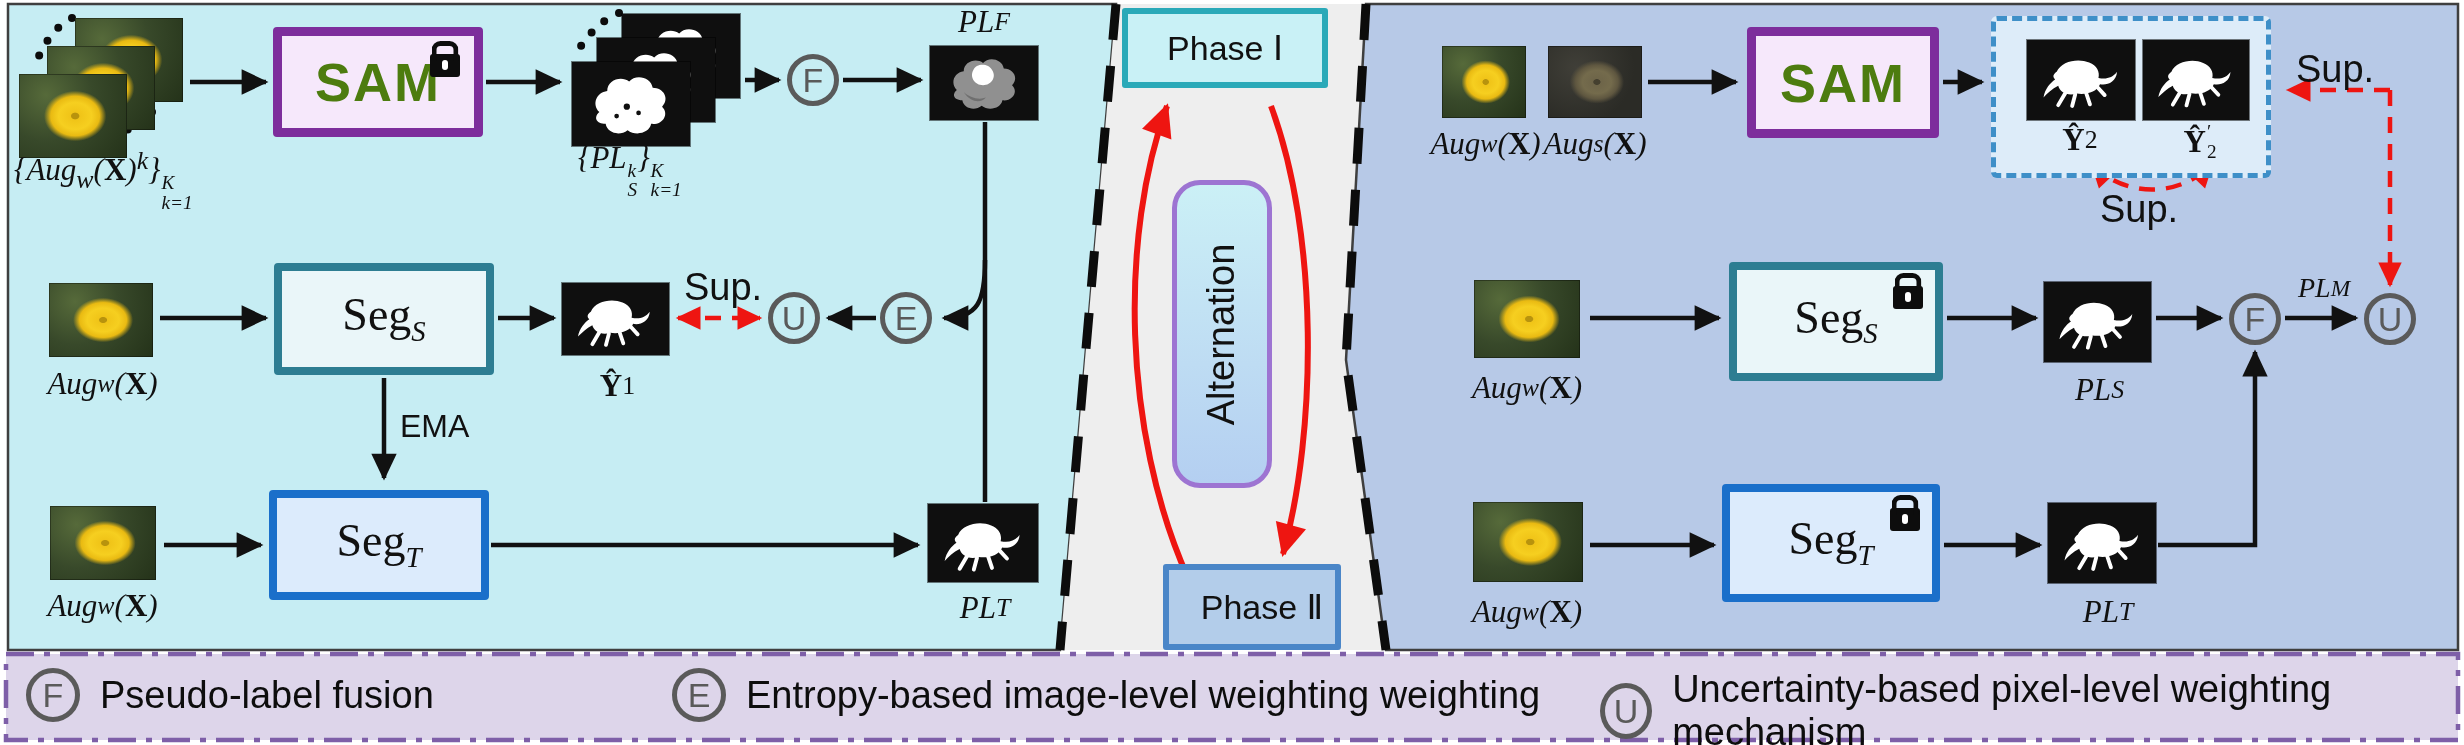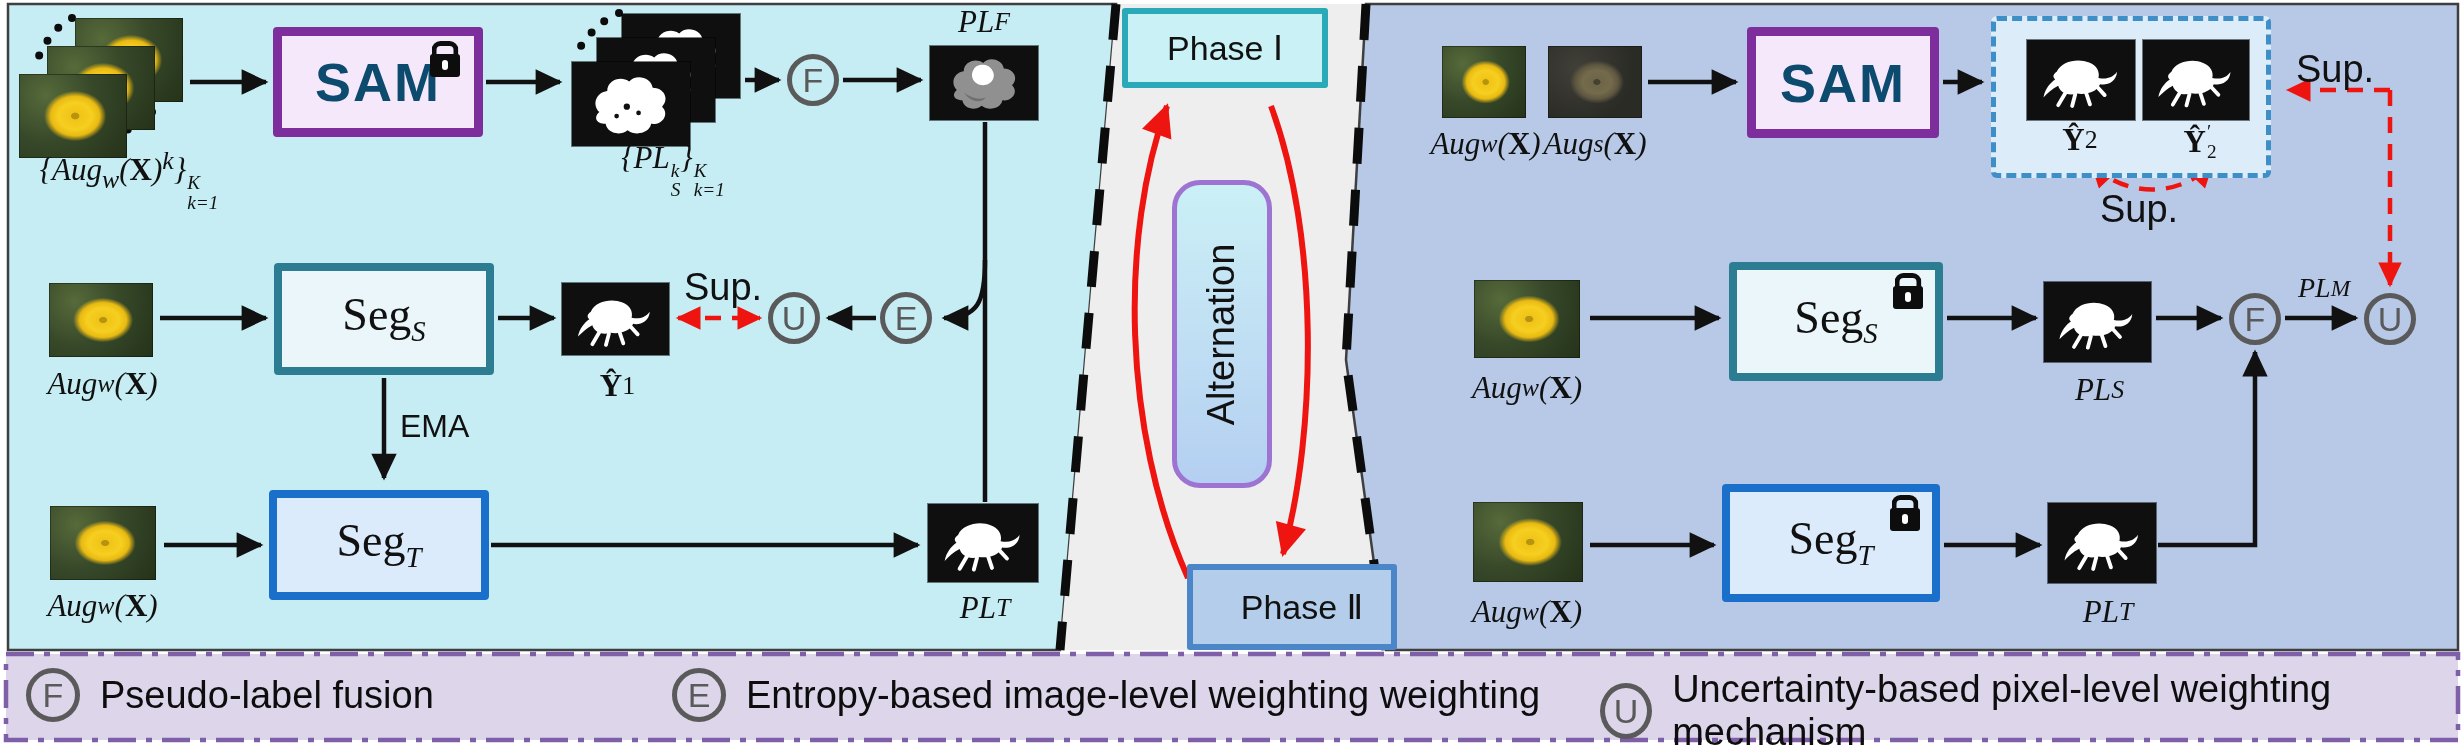--- a/index.html
+++ b/index.html
@@ -9,27 +9,27 @@
   .abs{position:absolute;z-index:2;}
   .photo{background:
      radial-gradient(closest-side at 52% 50%, #b8930d 0%, #b8930d 7%, #f0c418 9%, #f6cf20 32%, #e9ba12 47%, rgba(233,186,18,0) 60%),
      radial-gradient(circle at 25% 25%, #566a3a 0%, #38492a 45%, #243219 100%);
      box-shadow:0 0 0 1px rgba(0,0,0,.35) inset;}
   .photo--dark{background:
      radial-gradient(closest-side at 52% 50%, #45402f 0%, #45402f 7%, #6e6549 9%, #746b4c 32%, #5f5740 47%, rgba(95,87,64,0) 60%),
      radial-gradient(circle at 30% 30%, #403f38, #2b2b26 70%);}
   .mask{background:#0f0f0f;display:flex;align-items:center;justify-content:center;box-shadow:0 0 0 1px rgba(0,0,0,.5);}
   .mask svg{width:86%;height:84%;}
-  .math{font-family:"Liberation Serif","DejaVu Serif",serif;font-style:italic;font-size:31px;white-space:nowrap;text-align:center;}
+  .math{font-family:"Liberation Serif","DejaVu Serif",serif;font-style:italic;font-size:31px;white-space:nowrap;}
   .math b{font-style:normal;}
   .lim{display:inline-flex;flex-direction:column;align-items:flex-start;font-size:0.62em;line-height:1.02;vertical-align:-0.45em;margin-left:1px;}
   .lim span{display:block;}
   .ctr{display:flex;align-items:center;justify-content:center;text-align:center;}
   .modelbox{border-radius:4px;}
-  .sam{background:#f6e8fb;border:9px solid #7d2d9c;color:#0c4a6e;font-size:54px;font-weight:600;letter-spacing:2px;text-align:center;}
+  .sam{background:#f6e8fb;border:9px solid #7d2d9c;color:#4d7c0f;font-size:54px;font-weight:600;letter-spacing:2px;text-align:center;}
   .segs{background:#eaf6f9;border:8px solid #2d7d92;font-family:"Liberation Serif","DejaVu Serif",serif;font-size:46px;}
   .segt{background:#dcebfc;border:8px solid #1a6fca;font-family:"Liberation Serif","DejaVu Serif",serif;font-size:46px;}
   .segs sub i,.segt sub i{font-size:0.75em;}
   .circle{border:5px solid #5a5a5a;border-radius:50%;color:#5a5a5a;font-size:34px;font-weight:400;background:transparent;display:flex;align-items:center;justify-content:center;line-height:1;}
   .phasebox{font-size:34px;}
   .phase1{background:#c9f1f6;border:6px solid #2aa9b8;border-radius:3px;}
   .phase2{background:#b3cdea;border:6px solid #4a86c8;border-radius:3px;}
   .alt{background:linear-gradient(180deg,#cbf0f6 0%,#bedcf3 60%,#b4cff1 100%);border:5px solid #9d74d2;border-radius:28px;}
   .vtext{transform:rotate(-90deg);white-space:nowrap;font-size:38px;color:#111;}
   .dashedbox{background:#ddecf9;border:5px dashed #3e8fc8;border-radius:6px;}
@@ -210,21 +210,21 @@
       <i>PL</i>
       <sub><i>T</i></sub>
     </div>
 
   <div class="abs ctr phasebox phase1" style="left:1122px;top:8px;width:206px;height:80px;">
     <span>Phase Ⅰ</span>
   </div>
   <div class="abs ctr alt" style="left:1172px;top:180px;width:100px;height:308px;">
     <span class="vtext">Alternation</span>
   </div>
-  <div class="abs ctr phasebox phase2" style="left:1187px;top:564px;width:210px;height:86px;padding-left:20px;">
+  <div class="abs ctr phasebox phase2" style="left:1163px;top:564px;width:178px;height:86px;padding-left:20px;">
     <span>Phase Ⅱ</span>
   </div>
 
   <div class="abs photo" style="left:1442px;top:46px;width:84px;height:72px;"></div>
   <div class="abs photo photo--dark" style="left:1548px;top:46px;width:94px;height:72px;"></div>
   <div class="abs math ctr" style="left:1428px;top:126px;width:115px;"><i>Aug</i><sub><i>w</i></sub>(<b>X</b>)</div>
   <div class="abs math ctr" style="left:1545px;top:126px;width:100px;"><i>Aug</i><sub><i>s</i></sub>(<b>X</b>)</div>
 
   <div class="abs ctr modelbox sam" style="left:1747px;top:27px;width:192px;height:111px;">
     <span>SAM</span>

